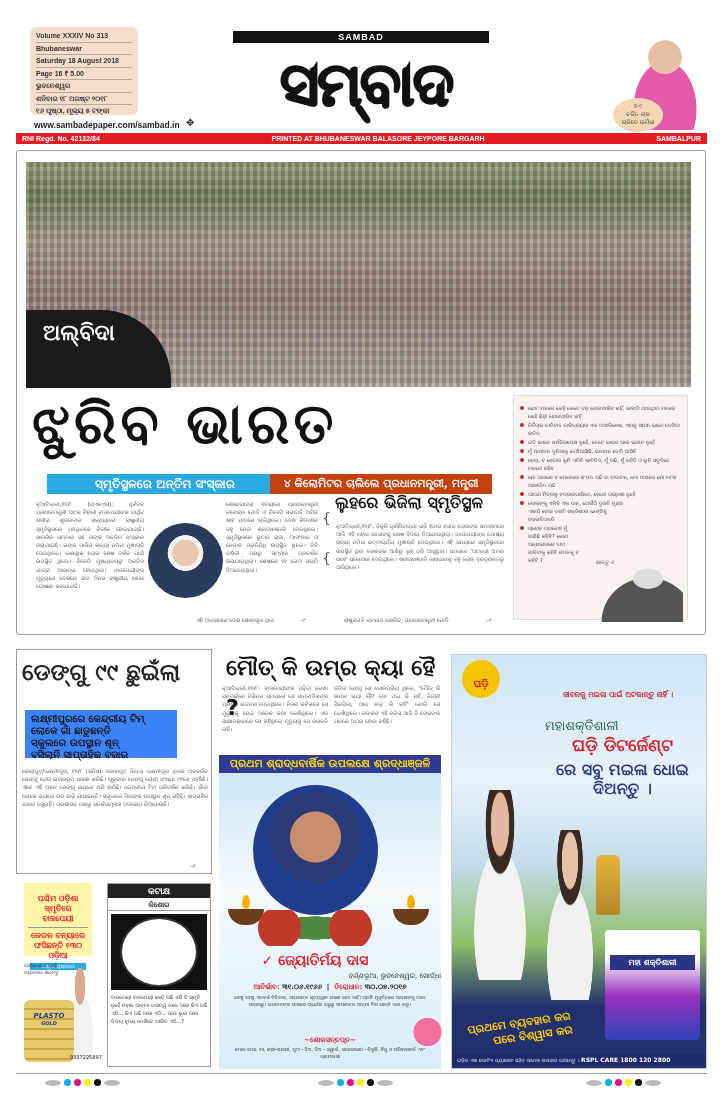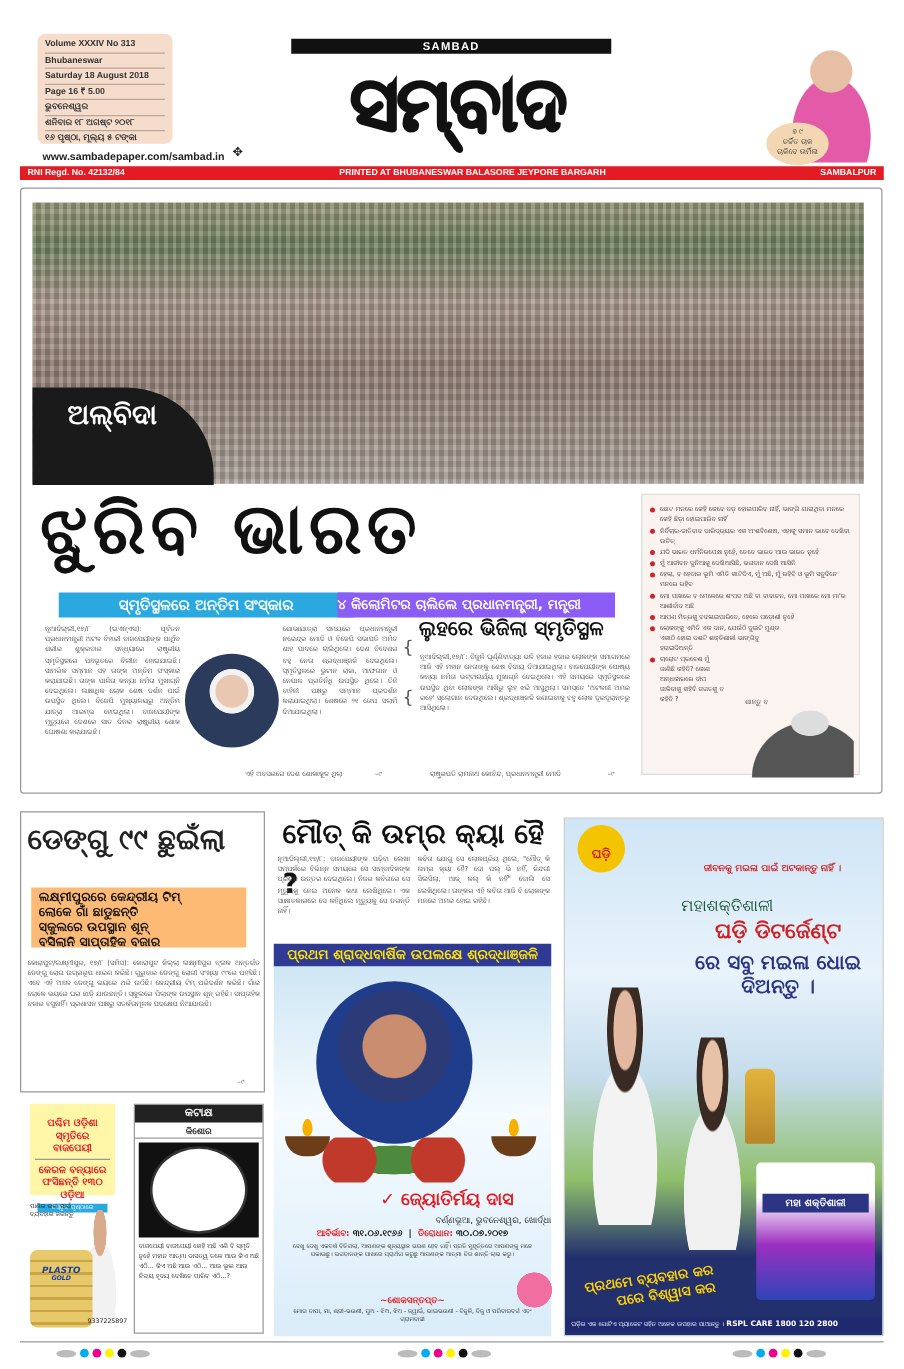--- a/index.html
+++ b/index.html
@@ -10,42 +10,42 @@
   .url{left:34px;top:120px;font-size:8.5px;font-weight:bold;font-family:"Liberation Sans",sans-serif}
   .reg-icon{left:186px;top:117px;font-size:10px}
   .logo-bar{left:233px;top:31px;width:256px;height:12px;background:#111;color:#fff;text-align:center;font-size:9px;font-weight:bold;line-height:12px;font-family:"Liberation Sans",sans-serif;letter-spacing:1px}
   .logo{left:236px;top:44px;width:260px;height:82px;font-size:60px;font-weight:bold;text-align:center;line-height:80px;color:#111;-webkit-text-stroke:2px #111;letter-spacing:-2px}
   .celeb{left:610px;top:26px;width:100px;height:104px;background:radial-gradient(circle at 55% 30%,#e6bfa4 0 18%,transparent 19%),radial-gradient(ellipse at 55% 80%,#e35aa8 0 40%,transparent 41%);}
   .celeb-badge{left:613px;top:98px;width:50px;height:34px;border-radius:50%;background:#f3d7b2;font-size:6px;text-align:center;padding-top:4px;line-height:8px;color:#333}
   .redbar{left:16px;top:133px;width:691px;height:11px;background:#e31b23;color:#fff;font-size:7px;font-weight:bold;font-family:"Liberation Sans",sans-serif;line-height:11px;display:flex;justify-content:space-between;padding:0 6px}
   .frame{left:16px;top:150px;width:690px;height:485px;border:1px solid #999;border-radius:3px}
   .photo{left:26px;top:162px;width:665px;height:225px;background:linear-gradient(180deg,#9a9a7a 0%,#6a7f5b 15%,#a8988a 35%,#8f7d73 60%,#aaa39a 100%)}
   .photo-crowd{left:26px;top:162px;width:665px;height:225px;background:repeating-linear-gradient(90deg,rgba(255,255,255,.15) 0 3px,rgba(60,40,40,.15) 3px 7px),repeating-linear-gradient(0deg,rgba(255,255,255,.08) 0 4px,rgba(0,0,0,.08) 4px 9px)}
-  .alvida{left:26px;top:310px;width:145px;height:78px;background:#1a1a1a;border-top-right-radius:70px;color:#fff;font-size:22px;font-weight:bold;padding:8px 0 0 28px;line-height:30px}
+  .alvida{left:26px;top:310px;width:145px;height:78px;background:#1a1a1a;border-top-right-radius:70px;color:#fff;font-size:22px;font-weight:bold;padding:8px 0 0 17px;line-height:30px}
   .headline{left:32px;top:390px;width:440px;height:68px;font-size:56px;font-weight:bold;line-height:68px;letter-spacing:4px;color:#111}
   .sub1{left:47px;top:474px;width:236px;height:20px;background:#2aa9e0;color:#fff;font-size:12px;font-weight:bold;text-align:center;line-height:20px}
-  .sub2{left:270px;top:474px;width:222px;height:20px;background:#8b5cf6;color:#fff;font-size:11px;font-weight:bold;text-align:left;line-height:20px}
+  .sub2{left:270px;top:474px;width:222px;height:20px;background:#c2410c;color:#fff;font-size:11px;font-weight:bold;text-align:center;line-height:20px}
   .col{font-size:5.5px;line-height:8.2px;color:#444;text-align:justify;overflow:hidden}
   .atal-photo{left:148px;top:523px;width:75px;height:75px;border-radius:50%;background:radial-gradient(circle at 50% 40%,#e8c8b0 0 22%,#f2f2f2 23% 30%,#2b3b5b 31%)}
   .side-head{left:335px;top:493px;width:175px;font-size:16px;font-weight:bold;line-height:20px;color:#111}
   .quotes{left:513px;top:395px;width:175px;height:225px;background:#fbf3ef;border:1px solid #ddd;padding:8px 6px;font-size:5.2px;line-height:8px;color:#333}
   .quotes li{list-style:none;position:relative;padding-left:8px;margin-bottom:1px}
   .quotes li:before{content:"";position:absolute;left:0;top:2px;width:4px;height:4px;border-radius:50%;background:#d3202a}
   .atal-q-photo{left:583px;top:560px;width:100px;height:62px;background:radial-gradient(ellipse at 65% 30%,#ddd 0 16%,transparent 17%),radial-gradient(ellipse at 65% 100%,#555 0 50%,transparent 51%)}
   .box-left{left:16px;top:649px;width:196px;height:225px;border:1px solid #999}
   .dengue-head{left:22px;top:652px;width:186px;height:40px;font-size:23px;font-weight:bold;line-height:40px}
-  .dengue-sub{left:25px;top:710px;width:172px;height:48px;background:#fdba74;font-size:10px;font-weight:bold;line-height:12px;padding:3px 6px;color:#111}
+  .dengue-sub{left:25px;top:710px;width:152px;height:48px;background:#3b82f6;font-size:10px;font-weight:bold;line-height:12px;padding:3px 6px;color:#111}
   .mid-head{left:226px;top:648px;width:215px;font-size:22px;font-weight:bold;line-height:40px;color:#111}
   .ad-band{left:219px;top:755px;width:222px;height:18px;background:#2e3a93;color:#ffe200;font-size:11px;font-weight:bold;text-align:center;line-height:18px}
   .ad-memorial{left:219px;top:773px;width:222px;height:296px;background:linear-gradient(180deg,#cfe6f4,#f5fbff 40%,#d9ecf8)}
   .portrait{left:253px;top:785px;width:125px;height:130px;border-radius:50%;background:radial-gradient(circle at 50% 40%,#c98d6f 0 25%,#2a3b78 26% 45%,#1f3d8a 46%)}
   .lamp{width:36px;height:16px;background:#6b3d18;border-radius:0 0 18px 18px}
   .flame{width:8px;height:14px;background:#f7b000;border-radius:50% 50% 50% 50%/60% 60% 40% 40%}
   .wreath{left:256px;top:910px;width:118px;height:36px;background:radial-gradient(circle at 20% 50%,#c0392b 0 22%,transparent 23%),radial-gradient(circle at 80% 50%,#c0392b 0 22%,transparent 23%),radial-gradient(ellipse at 50% 50%,#4e8a3e 0 45%,transparent 46%)}
-  .mem-name{left:219px;top:952px;width:192px;text-align:right;font-size:14px;font-weight:bold;color:#e31b23}
+  .mem-name{left:219px;top:952px;width:192px;text-align:center;font-size:14px;font-weight:bold;color:#e31b23}
   .mem-place{left:219px;top:972px;width:222px;text-align:right;font-size:7px;color:#111}
   .mem-dates{left:219px;top:983px;width:222px;text-align:center;font-size:7px;color:#111;font-weight:bold}
   .mem-dates .r{color:#e31b23}
   .mem-body{left:232px;top:994px;width:196px;text-align:center;font-size:4.8px;line-height:7px;color:#222}
   .mem-family-title{left:219px;top:1036px;width:222px;text-align:center;font-size:7px;font-weight:bold;color:#e31b23}
   .mem-family{left:226px;top:1046px;width:208px;text-align:center;font-size:4.8px;line-height:7px;color:#222}
   .flower{left:410px;top:1002px;width:35px;height:60px;background:radial-gradient(circle,#f06ea0 0 40%,transparent 41%)}
   .ad-ghadi{left:451px;top:654px;width:256px;height:415px;background:linear-gradient(180deg,#cfe5f6,#e8f3fb 30%,#c5dcec 50%,#8fbf6a 70%,#23306e 85%);border:1px solid #ccc}
   .ghadi-logo{left:462px;top:660px;width:38px;height:38px;border-radius:50%;background:#f5c400;color:#d01f23;font-size:10px;font-weight:bold;text-align:center;line-height:48px}
   .g-line1{left:548px;top:690px;width:140px;font-size:7.5px;font-weight:bold;color:#d01f23;text-align:center}

